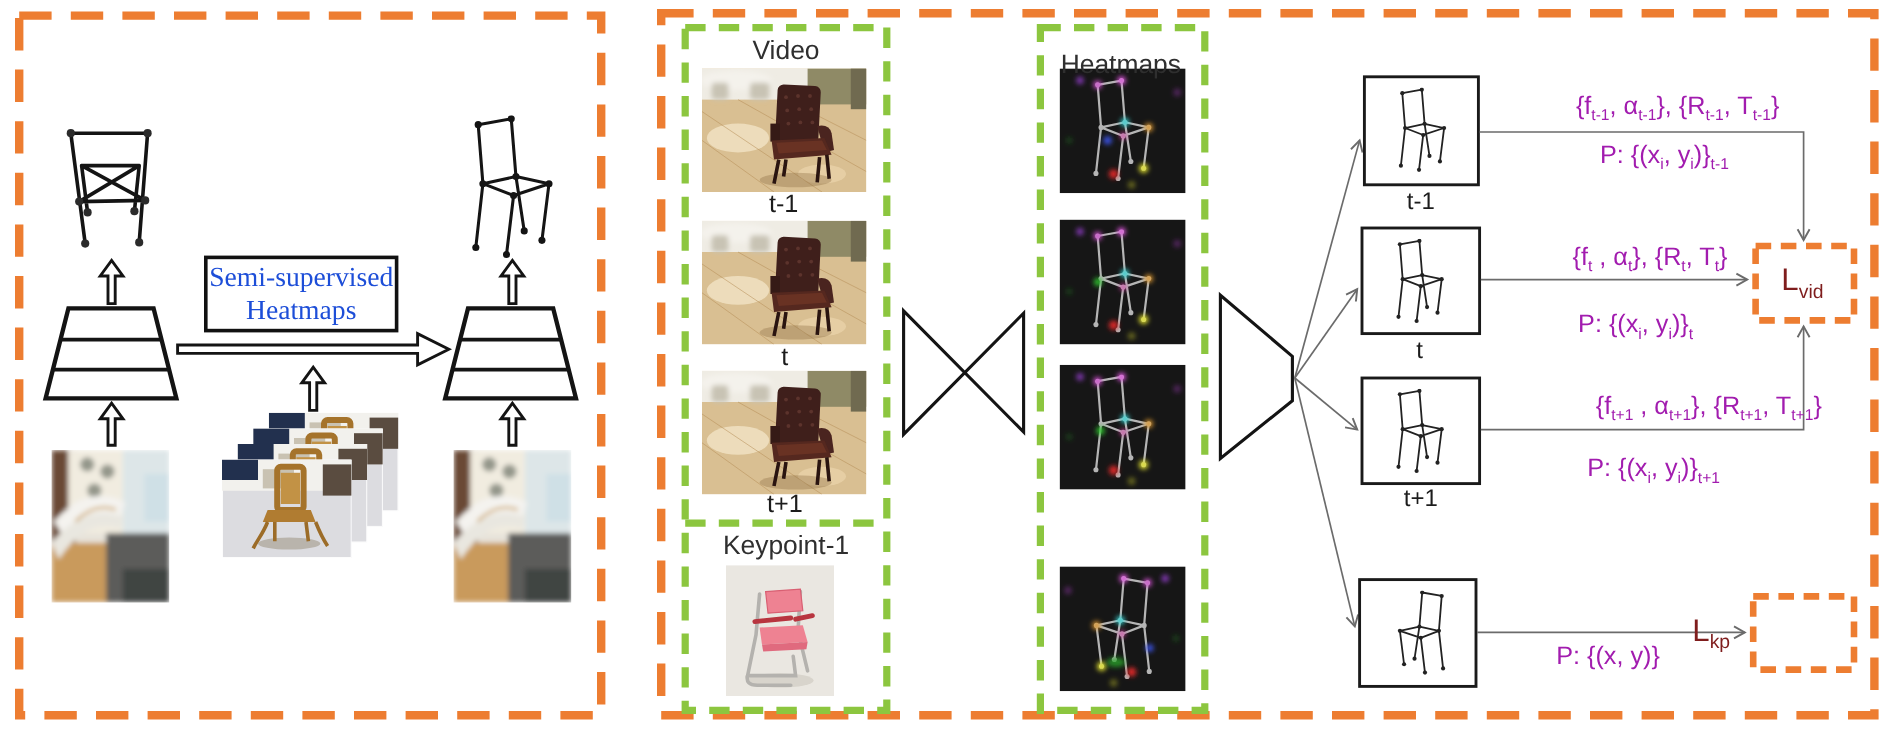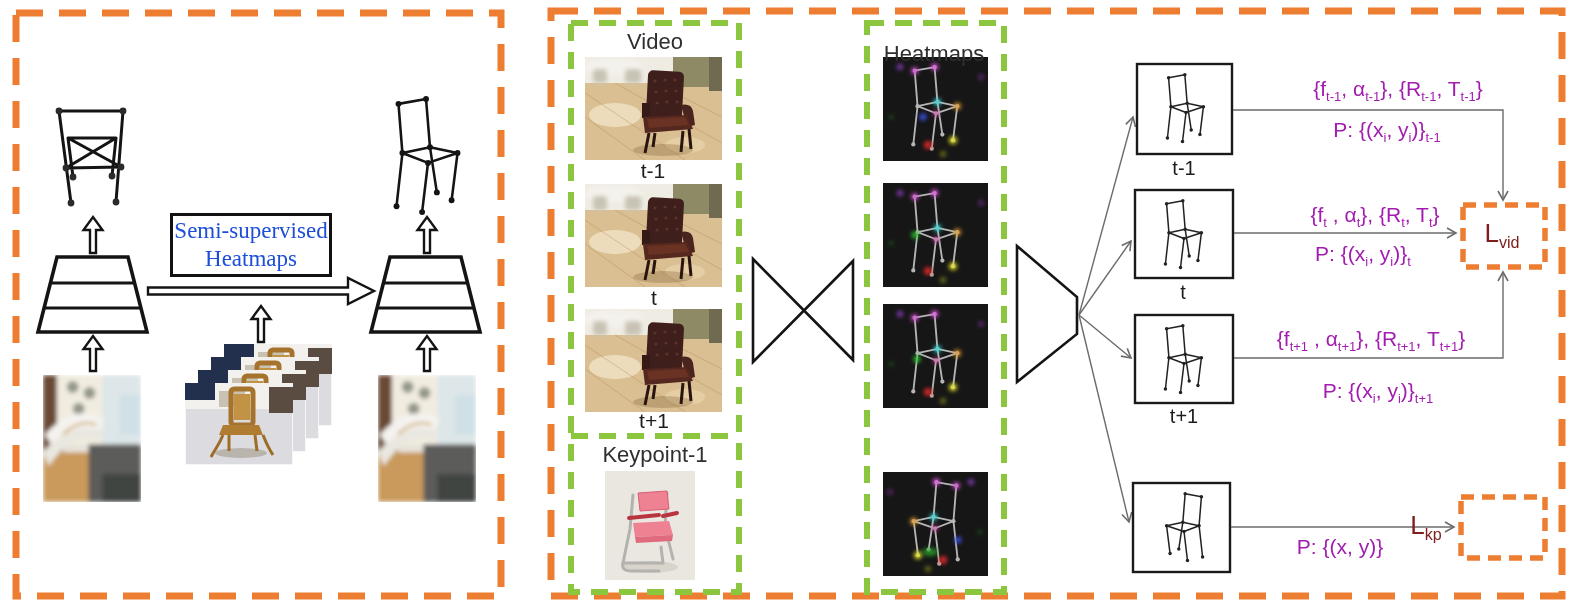--- a/index.html
+++ b/index.html
@@ -300,21 +300,21 @@
 <div class="t flabel" style="left:654px;top:287px">t</div>
 <div class="t flabel" style="left:654px;top:410px">t+1</div>
 
 <div class="t slabel" style="left:1184px;top:158px">t-1</div>
 <div class="t slabel" style="left:1183px;top:282px">t</div>
 <div class="t slabel" style="left:1184px;top:406px">t+1</div>
 
 <div class="t formula" style="left:1398px;top:78px">{f<sub>t-1</sub>, α<sub>t-1</sub>}, {R<sub>t-1</sub>, T<sub>t-1</sub>}</div>
 <div class="t formula" style="left:1387px;top:119px">P: {(x<sub>i</sub>, y<sub>i</sub>)}<sub>t-1</sub></div>
 <div class="t formula" style="left:1375px;top:204px">{f<sub>t</sub> , α<sub>t</sub>}, {R<sub>t</sub>, T<sub>t</sub>}</div>
-<div class="t formula" style="left:1363px;top:243px">P: {(x<sub>i</sub>, y<sub>i</sub>)}<sub>t</sub></div>
-<div class="t formula" style="left:1371px;top:328px">{f<sub>t+1</sub> , α<sub>t+1</sub>}, {R<sub>t+1</sub>, T<sub>t+1</sub>}</div>
+<div class="t formula" style="left:1363px;top:260px">P: {(x<sub>i</sub>, y<sub>i</sub>)}<sub>t</sub></div>
+<div class="t formula" style="left:1424px;top:328px">{f<sub>t+1</sub> , α<sub>t+1</sub>}, {R<sub>t+1</sub>, T<sub>t+1</sub>}</div>
 <div class="t formula" style="left:1378px;top:380px">P: {(x<sub>i</sub>, y<sub>i</sub>)}<sub>t+1</sub></div>
 <div class="t formula" style="left:1340px;top:536px">P: {(x, y)}</div>
 
 <div class="t loss" style="left:1502px;top:220px">L<sub>vid</sub></div>
 <div class="t loss" style="left:1426px;top:512px">L<sub>kp</sub></div>
 
 </div>
 
 </body></html>

